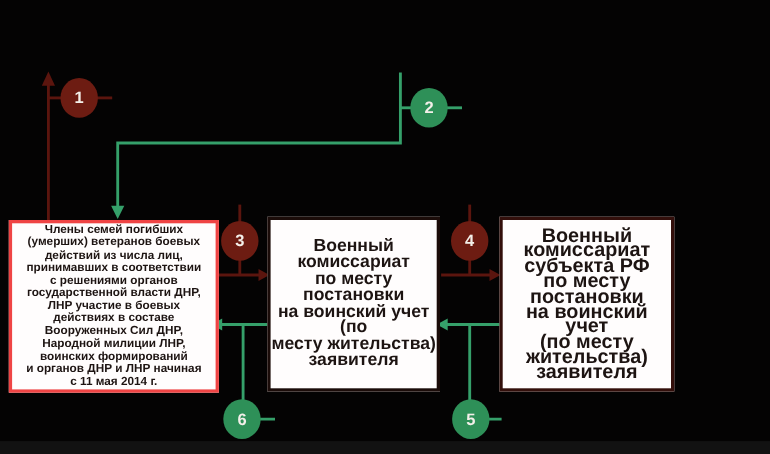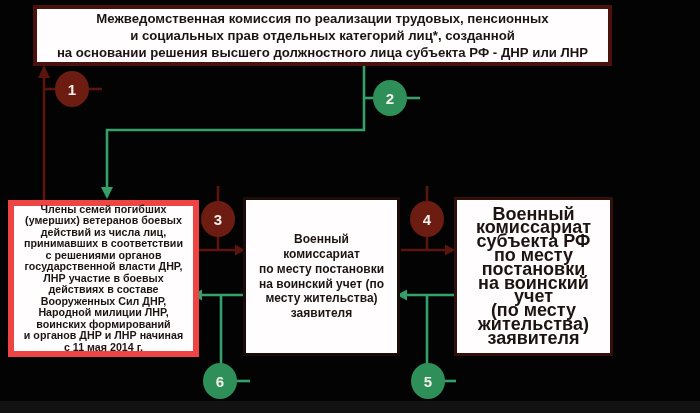--- a/index.html
+++ b/index.html
@@ -18,28 +18,28 @@
   .node-text{white-space:pre-line;width:100%;}
 
   .commission{
     left:33px;top:5px;width:579px;height:61px;
     border:4px solid #4b120d;
     font-size:13.2px;line-height:17px;
     display:flex;align-items:center;justify-content:center;
   }
   .applicants{
     left:8px;top:200px;width:191px;height:157px;
-    border:6px solid #ef4444;
+    border:3px solid #ef4444;
     font-size:10.7px;line-height:11.5px;
     display:flex;align-items:center;justify-content:center;
   }
   .commissariat-local{
     left:243px;top:197px;width:157px;height:159px;
     border:3px solid #1b0c09;
-    font-size:12px;line-height:14.8px;
+    font-size:16px;line-height:14.8px;
     display:flex;align-items:center;justify-content:center;
   }
   .commissariat-rf{
     left:454px;top:197px;width:159px;height:159px;
     border:3px solid #330f0b;
     font-size:18px;line-height:13.8px;
     display:flex;align-items:center;justify-content:center;
   }
 
   .badge{
@@ -91,25 +91,20 @@
       <path d="M427,295 L427,381"></path>
       <path d="M443,381 L456,381"></path>
     </g>
     <g fill="#35a06a">
       <polygon points="107,199 101,187 113,187"></polygon>
       <polygon points="192,295 202,289.5 202,300.5"></polygon>
       <polygon points="397,295 407,289.5 407,300.5"></polygon>
     </g>
   </svg>
 
-  <div class="node commission">
-    <div class="node-text">Межведомственная комиссия по реализации трудовых, пенсионных
-и социальных прав отдельных категорий лиц*, созданной
-на основании решения высшего должностного лица субъекта РФ - ДНР или ЛНР</div>
-  </div>
 
   <div class="node applicants">
     <div class="node-text">Члены семей погибших
 (умерших) ветеранов боевых
 действий из числа лиц,
 принимавших в соответствии
 с решениями органов
 государственной власти ДНР,
 ЛНР участие в боевых
 действиях в составе

